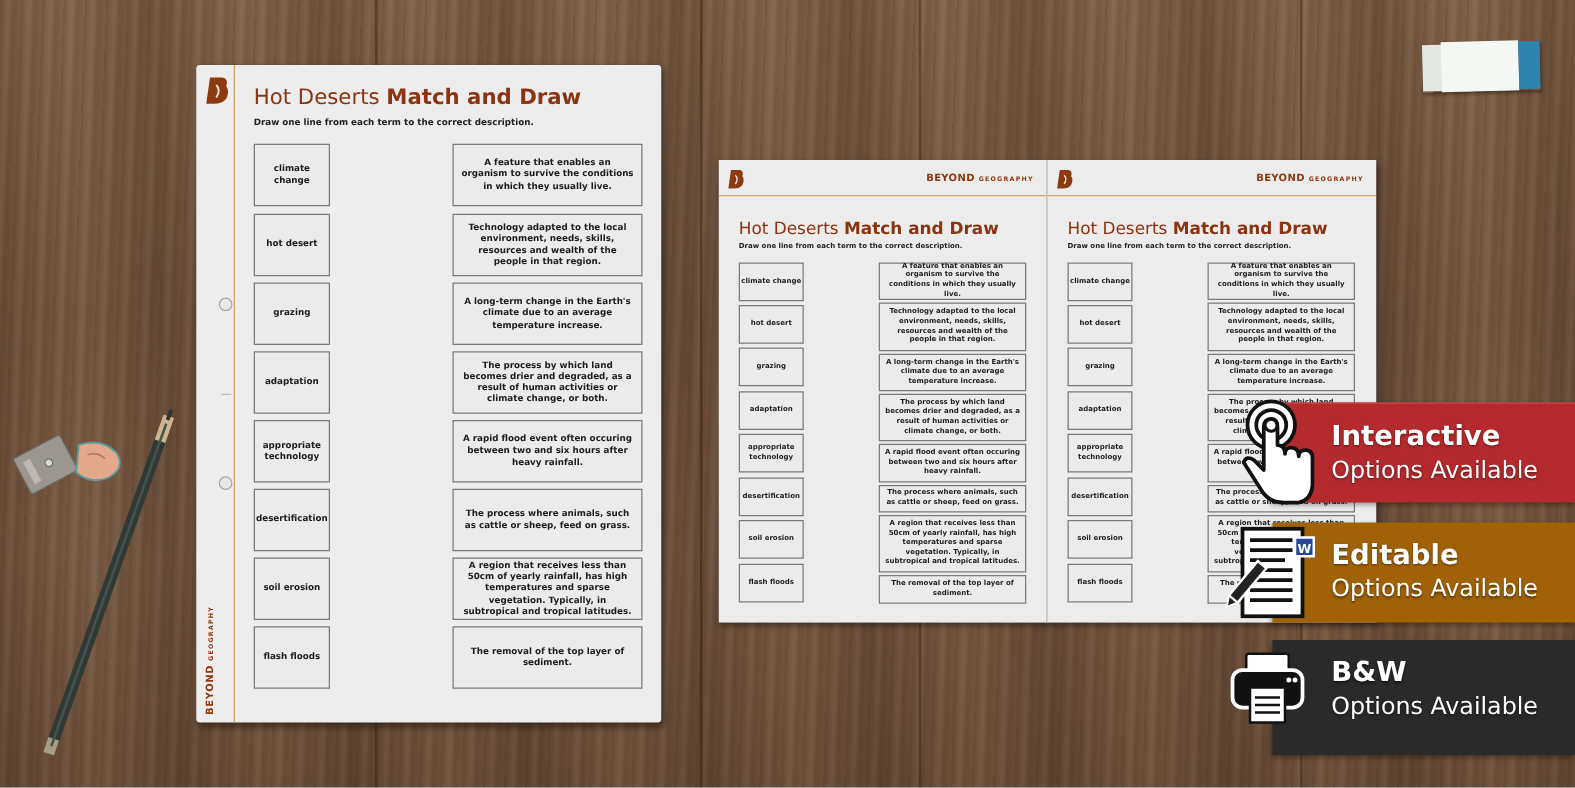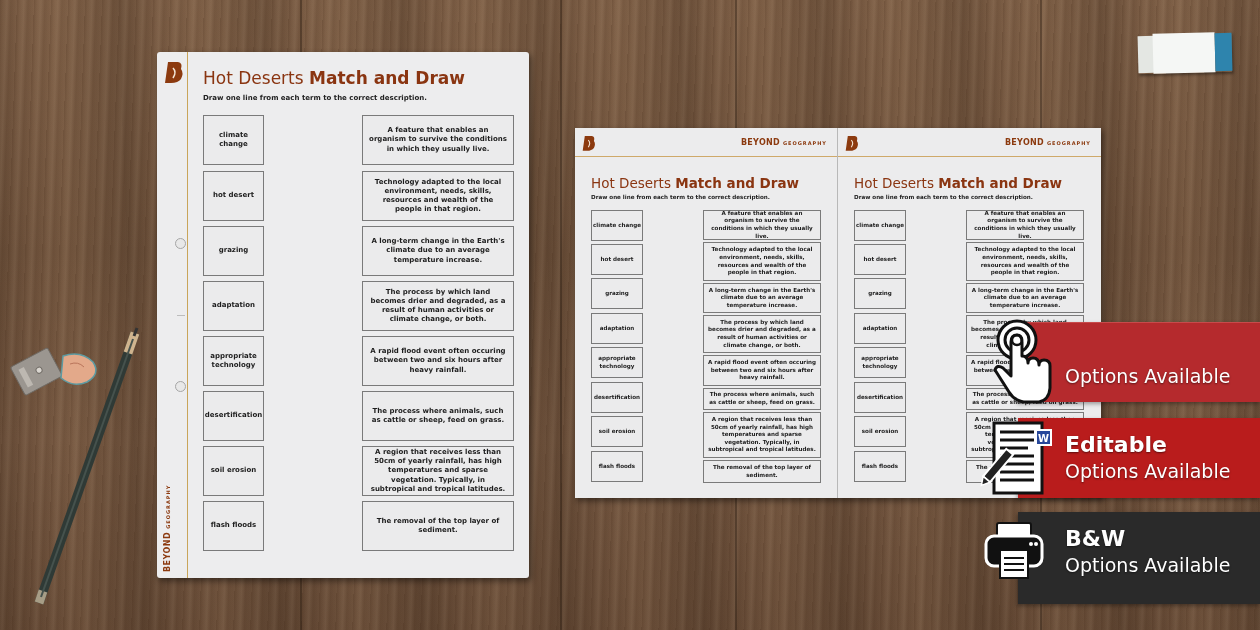--- a/index.html
+++ b/index.html
@@ -61,21 +61,21 @@
   .page .desc-box { left:128px; width:118px; font-size:5.6px; padding:0 3px; line-height:1.35; }
 
   
   .badge {
     position:absolute; left:1018px; width:242px; height:80px; color:#fff;
     box-shadow: -1px 2px 4px rgba(0,0,0,0.35);
   }
   .badge .line1 { position:absolute; left:47px; top:14px; font-size:22px; font-weight:bold; white-space:nowrap; text-shadow:0 1px 2px rgba(0,0,0,0.5); }
   .badge .line2 { position:absolute; left:47px; top:42px; font-size:19px; white-space:nowrap; text-shadow:0 1px 2px rgba(0,0,0,0.5); }
   .badge.red { top:322px; background:#b52a2d; border-top:1px solid #c84a4a; }
-  .badge.blue { top:418px; background:#b91c1c; }
+  .badge.blue { top:418px; background:#a16207; }
   .badge.black { top:512px; background:#2a2a2a; height:92px; }
   .icon-abs { position:absolute; }
 
   
   .eraser { position:absolute; left:1138px; top:33px; width:94px; height:40px; transform: rotate(-1.5deg); box-shadow:1px 2px 3px rgba(0,0,0,0.4); }
   .eraser .w1 { position:absolute; left:0; top:2px; width:16px; height:37px; background:#e4e7e3; }
   .eraser .w2 { position:absolute; left:15px; top:0; width:62px; height:40px; background:#f5f7f5; }
   .eraser .bl { position:absolute; left:77px; top:1px; width:17px; height:38px; background:#2e84ad; }
 </style>
 </head>
@@ -200,20 +200,21 @@
     <div class="desc-box" style="top:155px;height:30px">A long-term change in the Earth's climate due to an average temperature increase.</div>
     <div class="desc-box" style="top:187px;height:38px">The process by which land becomes drier and degraded, as a result of human activities or climate change, or both.</div>
     <div class="desc-box" style="top:227px;height:31px">A rapid flood event often occuring between two and six hours after heavy rainfall.</div>
     <div class="desc-box" style="top:260px;height:22px">The process where animals, such as cattle or sheep, feed on grass.</div>
     <div class="desc-box" style="top:284px;height:46px">A region that receives less than 50cm of yearly rainfall, has high temperatures and sparse vegetation. Typically, in subtropical and tropical latitudes.</div>
     <div class="desc-box" style="top:332px;height:23px">The removal of the top layer of sediment.</div>
   </div>
 </div>
 
 <div class="badge red">
+  <div class="line1">Interactive</div>
   <div class="line2">Options Available</div>
 </div>
 <svg class="icon-abs" style="left:993px;top:318px" width="62" height="88" viewBox="0 0 62 88">
   <circle cx="24" cy="22" r="19" fill="#fff" stroke="#111" stroke-width="3"></circle>
   <circle cx="24" cy="22" r="12" fill="none" stroke="#111" stroke-width="3"></circle>
   <path d="M18 24 L18 58 L10 50 Q4 46 2 52 L16 74 Q22 84 34 84 L46 84 Q56 82 57 70 L57 48 Q57 42 51 42 Q46 42 46 47 Q46 40 40 40 Q35 40 35 45 Q35 38 29 38 L29 24 Q29 17 24 17 Q18 17 18 24 Z" fill="#fff" stroke="#111" stroke-width="3" stroke-linejoin="round"></path>
   <circle cx="24" cy="22" r="5" fill="none" stroke="#111" stroke-width="2.5"></circle>
 </svg>
 
 <div class="badge blue">

